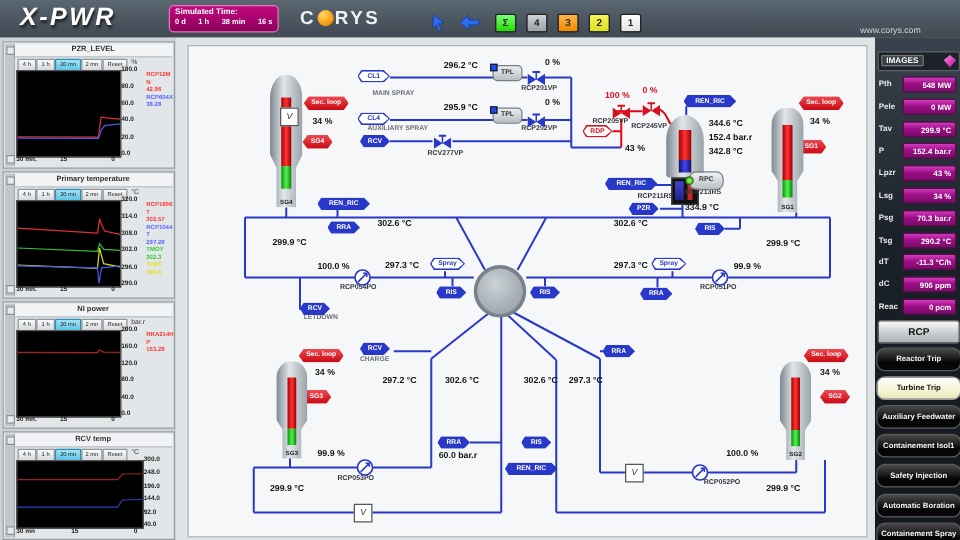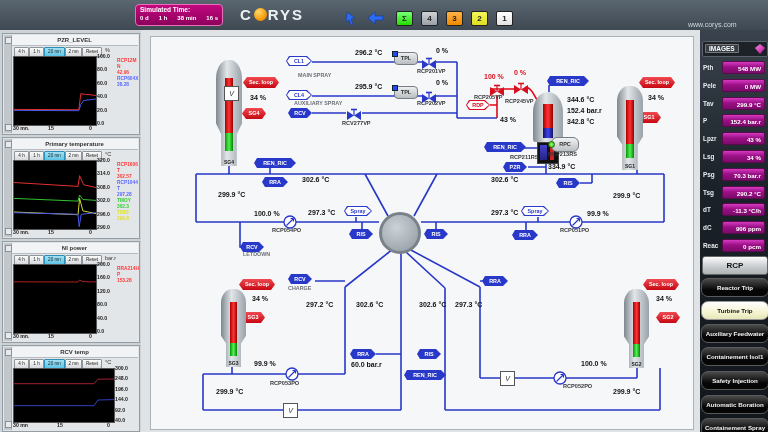--- a/index.html
+++ b/index.html
@@ -104,20 +104,21 @@
     background:linear-gradient(#4a4a4a,#060606 65%);border:1px solid #5a5a5a;
     color:#f2f2f2;font-size:6.2px;font-weight:bold;text-align:center;line-height:17px;}
   .tripbtn.light{background:linear-gradient(#ffffff,#f4f4cf 65%,#e6e6b8);color:#111;border-color:#999;}
 </style>
 </head>
 <body>
 
 <div id="app">
 
   <div id="header">
+    <div id="logo">X-PWR</div>
     <div id="simtime">
       <div>Simulated Time:</div>
       <div class="vals">
         <span>0 d</span>
         <span>1 h</span>
         <span>38 min</span>
         <span>16 s</span>
       </div>
     </div>
     <div id="corys">

